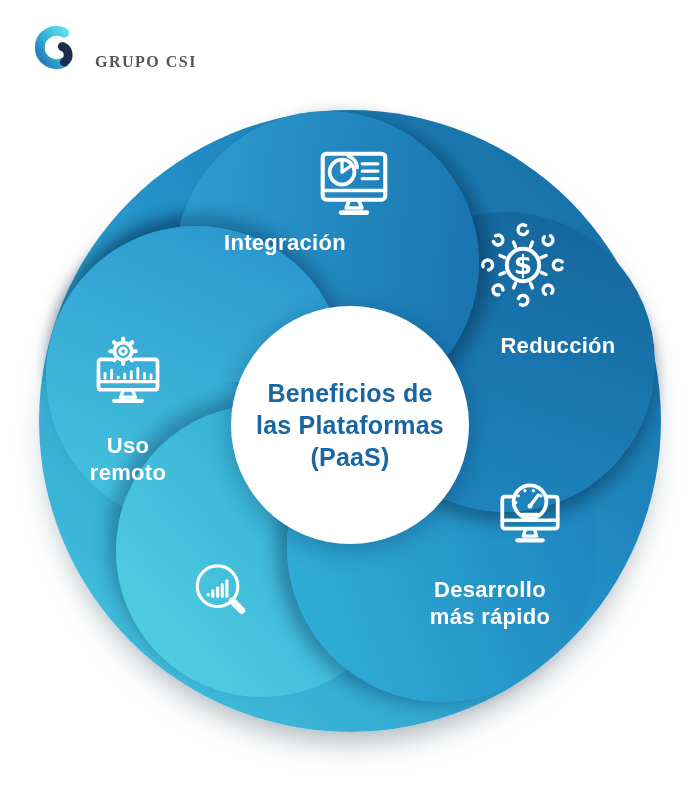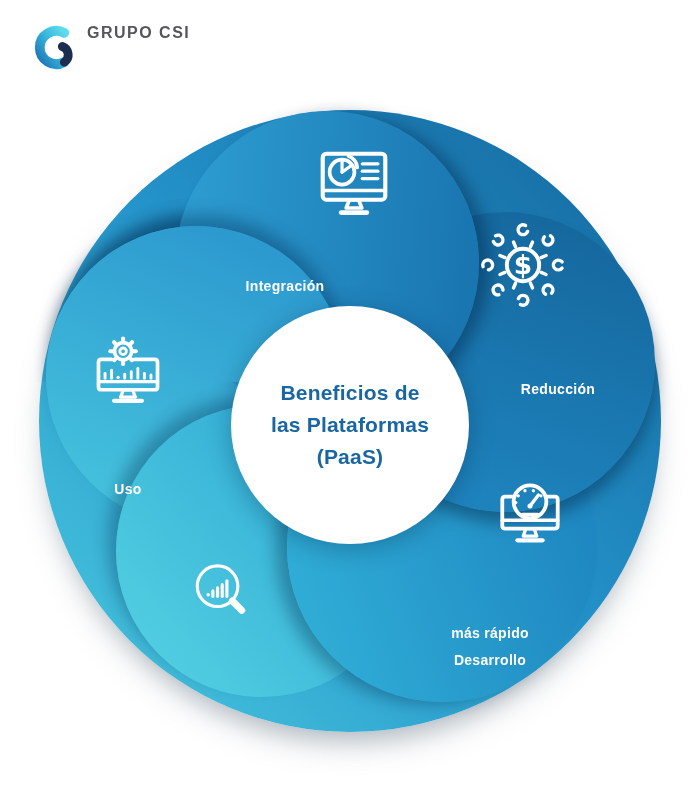--- a/index.html
+++ b/index.html
@@ -1,19 +1,19 @@
 <!DOCTYPE html>
 <html><head>
 <meta charset="utf-8">
 <style>
   html,body{margin:0;padding:0;background:#ffffff;}
   .stage{position:relative;width:700px;height:806px;background:#ffffff;overflow:hidden;
          font-family:"Liberation Sans","DejaVu Sans",sans-serif;}
   
-  .brand{position:absolute;left:30px;top:24px;display:flex;align-items:flex-start;gap:10px;}
+  .brand{position:absolute;left:30px;top:24px;display:flex;align-items:flex-end;gap:18px;font-family:Liberation Serif, serif;}
   .brand-text{font-size:16px;font-weight:bold;letter-spacing:1.5px;color:#55565a;}
   
   .circle{position:absolute;border-radius:50%;}
   .base{left:39px;top:110px;width:622px;height:622px;
         background:linear-gradient(225deg,#14659c 0%,#2392c9 48%,#4bcbe0 100%);
         box-shadow:0 18px 30px -10px rgba(80,100,115,.5);}
   .p-uso{left:46px;top:226px;width:300px;height:300px;
         background:linear-gradient(205deg,#2b97ce 10%,#45c2dd 90%);
         box-shadow:3px -13px 16px -2px rgba(4,38,72,.35);}
   .p-esc{left:116px;top:405px;width:292px;height:292px;
@@ -26,24 +26,24 @@
         background:linear-gradient(200deg,#15689e 10%,#1f86c0 95%);
         box-shadow:2px 13px 16px -2px rgba(3,30,60,.42);}
   .p-int{left:175px;top:111px;width:304px;height:304px;
         background:linear-gradient(95deg,#2c9bd0 8%,#1a76b1 92%);
         box-shadow:13px 2px 16px -2px rgba(3,30,60,.4);}
   .dup-wrap{position:absolute;inset:0;clip-path:inset(170px 290px 424px 30px);pointer-events:none;}
   .hub{left:231px;top:306px;width:238px;height:238px;background:#ffffff;
        box-shadow:0 5px 24px rgba(8,42,80,.33);}
   .hub-title{position:absolute;inset:0;display:flex;flex-direction:column;align-items:center;
        justify-content:center;text-align:center;color:#1966a2;font-weight:bold;
-       font-size:21px;line-height:32px;letter-spacing:.2px;}
+       font-size:25px;line-height:32px;letter-spacing:.2px;}
   
-  .blabel{position:absolute;color:#ffffff;font-weight:bold;font-size:14px;line-height:27px;
-          letter-spacing:.3px;text-align:center;margin-top:44px;}
+  .blabel{position:absolute;color:#ffffff;font-weight:bold;font-size:22px;line-height:27px;
+          letter-spacing:.3px;text-align:center;}
   .bicon{position:absolute;}
   .bicon svg{display:block;width:100%;height:100%;}
   .i-int{left:308px;top:138px;width:92px;height:94px;}
   .i-red{left:474px;top:216px;width:98px;height:98px;}
   .i-des{left:486px;top:474px;width:88px;height:84px;}
   .i-esc{left:184px;top:554px;width:78px;height:80px;}
   .i-uso{left:84px;top:334px;width:88px;height:82px;}
   .l-int{left:190px;top:229px;width:190px;}
   .l-red{left:478px;top:332px;width:160px;}
   .l-des{left:405px;top:576px;width:170px;}
@@ -187,25 +187,26 @@
       </g>
       <circle cx="38" cy="53" r="2" fill="#ffffff"></circle>
     </svg>
   </div>
 
   <div class="blabel l-int">Integración</div>
   <div class="blabel l-red">
     <span style="display:block">Reducción</span>
   </div>
   <div class="blabel l-des">
+    <span style="display:block">Desarrollo</span>
     <span style="display:block">más rápido</span>
-    <span style="display:block">Desarrollo</span>
   </div>
   <div class="blabel l-uso">
     <span style="display:block">Uso</span>
+    <span style="display:block">remoto</span>
   </div>
 
   <div class="circle hub">
     <div class="hub-title">
       <span>Beneficios de</span>
       <span>las Plataformas</span>
       <span>(PaaS)</span>
     </div>
   </div>
 

